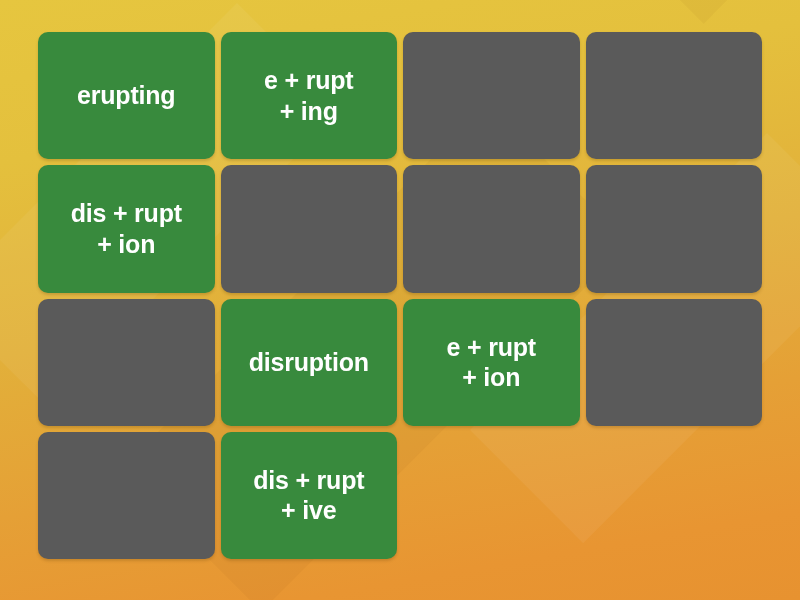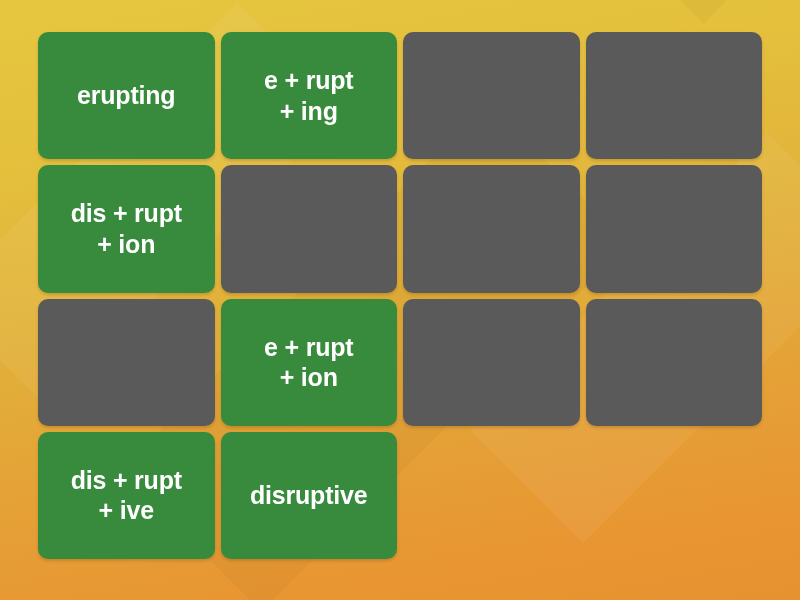--- a/index.html
+++ b/index.html
@@ -111,31 +111,31 @@
     
   </div>
 
   <div class="card gray">
     
   </div>
   <div class="card gray">
     
   </div>
   <div class="card green">
+    <span class="card-label">disruption</span>
+  </div>
+  <div class="card green">
     <span class="card-label">e + rupt
 + ion</span>
   </div>
 
   <div class="card gray">
     
   </div>
   <div class="card gray">
     
   </div>
   <div class="card green">
     <span class="card-label">dis + rupt
 + ive</span>
   </div>
-  <div class="card green">
-    <span class="card-label">disruptive</span>
-  </div>
 
 </div>
 
 </body></html>

